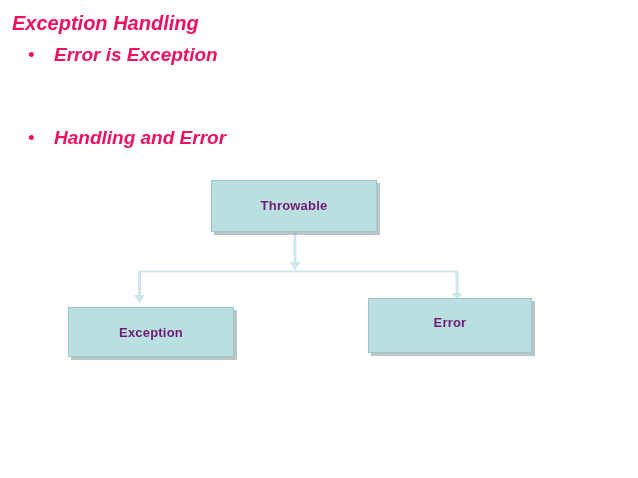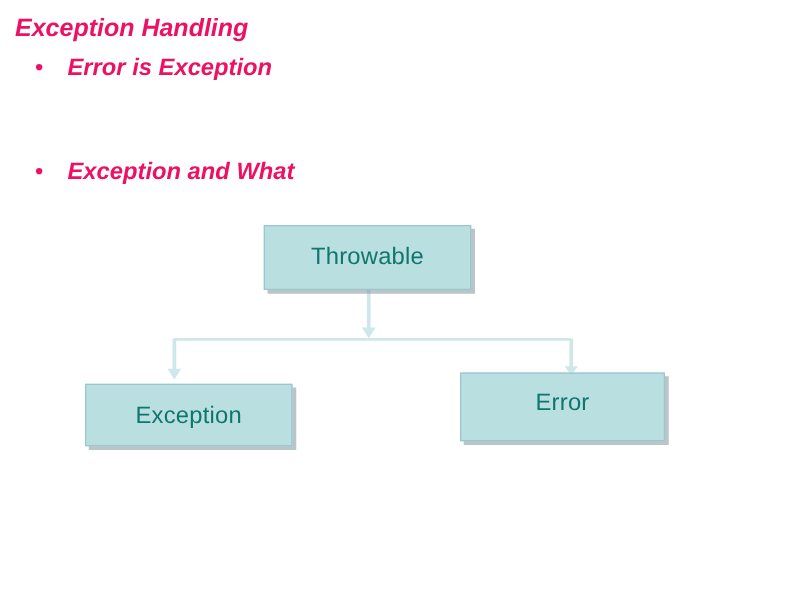--- a/index.html
+++ b/index.html
@@ -63,23 +63,23 @@
     position: absolute;
     box-sizing: border-box;
     background: #b9dfe1;
     border: 1px solid #9bc6cb;
     box-shadow: 3px 3px 0 0 rgba(130,150,155,0.55);
     display: flex;
     align-items: center;
     justify-content: center;
   }
   .node-label {
-    font-size: 19px;
-    font-weight: normal;
-    color: #0f766e;
+    font-size: 13px;
+    font-weight: bold;
+    color: #701a75;
     letter-spacing: 0.2px;
     line-height: 1;
   }
   #node-throwable {
     left: 211px; top: 180px; width: 166px; height: 52px;
   }
   #node-throwable .node-label { position: relative; top: -1px; }
   #node-exception {
     left: 68px; top: 307px; width: 166px; height: 50px;
   }
@@ -104,21 +104,21 @@
 
   <div class="slide-title">Exception Handling</div>
 
   <div class="bullet-row b1">
     <span class="bullet-dot">•</span>
     <span class="bullet-text">Error is Exception</span>
   </div>
 
   <div class="bullet-row b2">
     <span class="bullet-dot">•</span>
-    <span class="bullet-text">Exception and What</span>
+    <span class="bullet-text">Handling and Error</span>
   </div>
 
   <div class="diagram">
 
     <svg class="connectors" viewBox="0 0 638 478" width="638" height="478" xmlns="http://www.w3.org/2000/svg">
 
       <line x1="295" y1="232" x2="295" y2="264" stroke="#cfe7e9" stroke-width="3"></line>
       <polygon points="289.5,262 300.5,262 295,270.5" fill="#cfe7e9"></polygon>
 
       <line x1="139" y1="271.5" x2="457" y2="271.5" stroke="#cfe7e9" stroke-width="2.2"></line>

